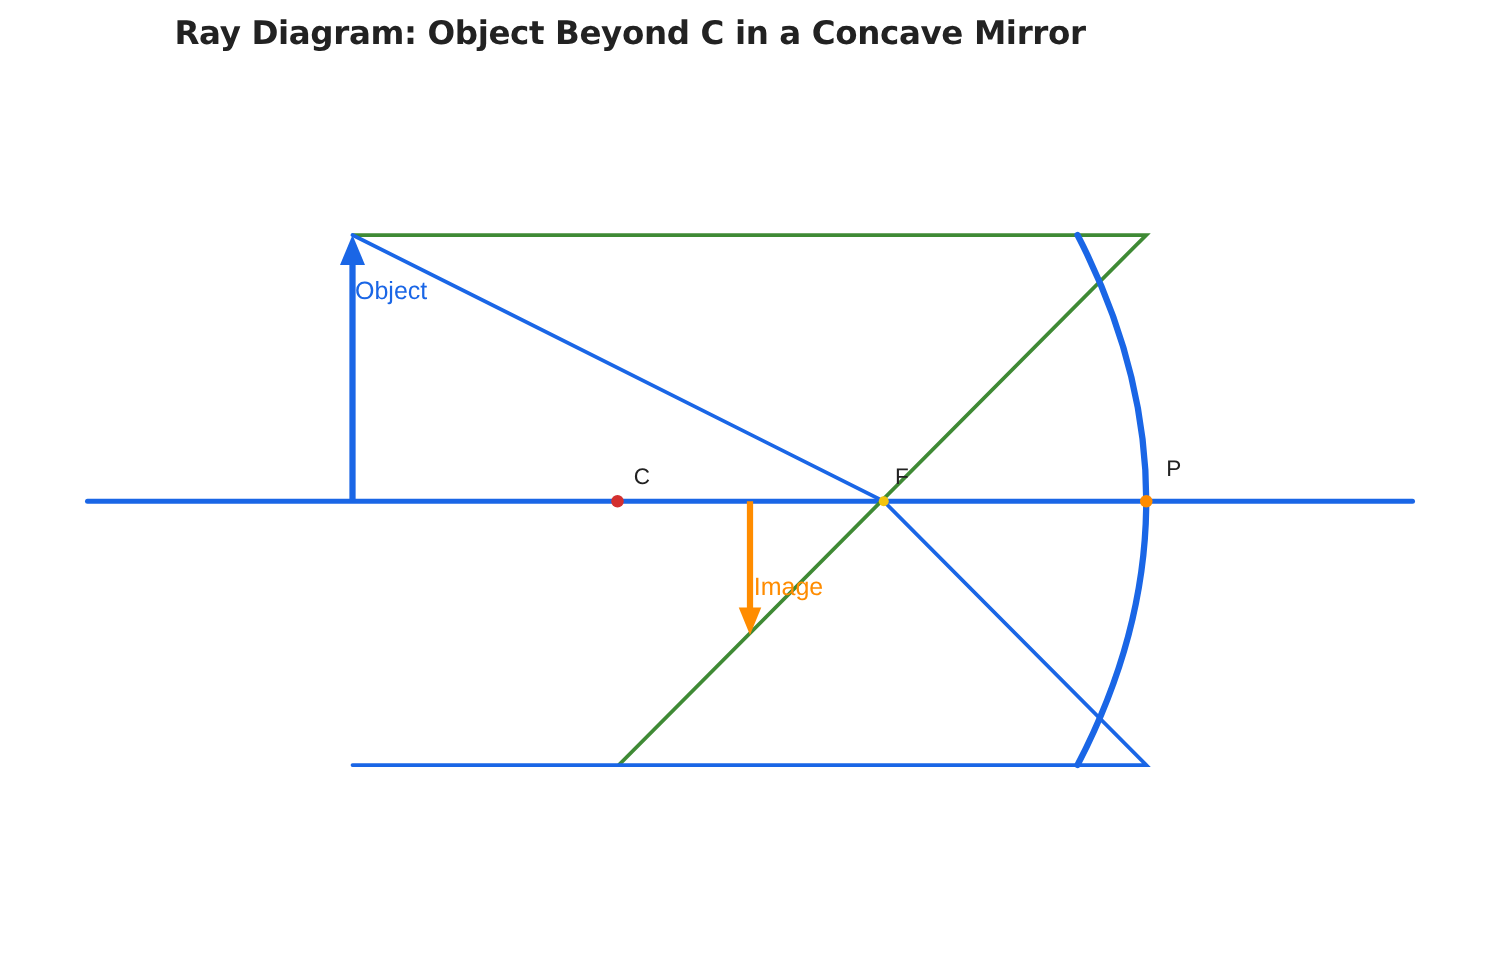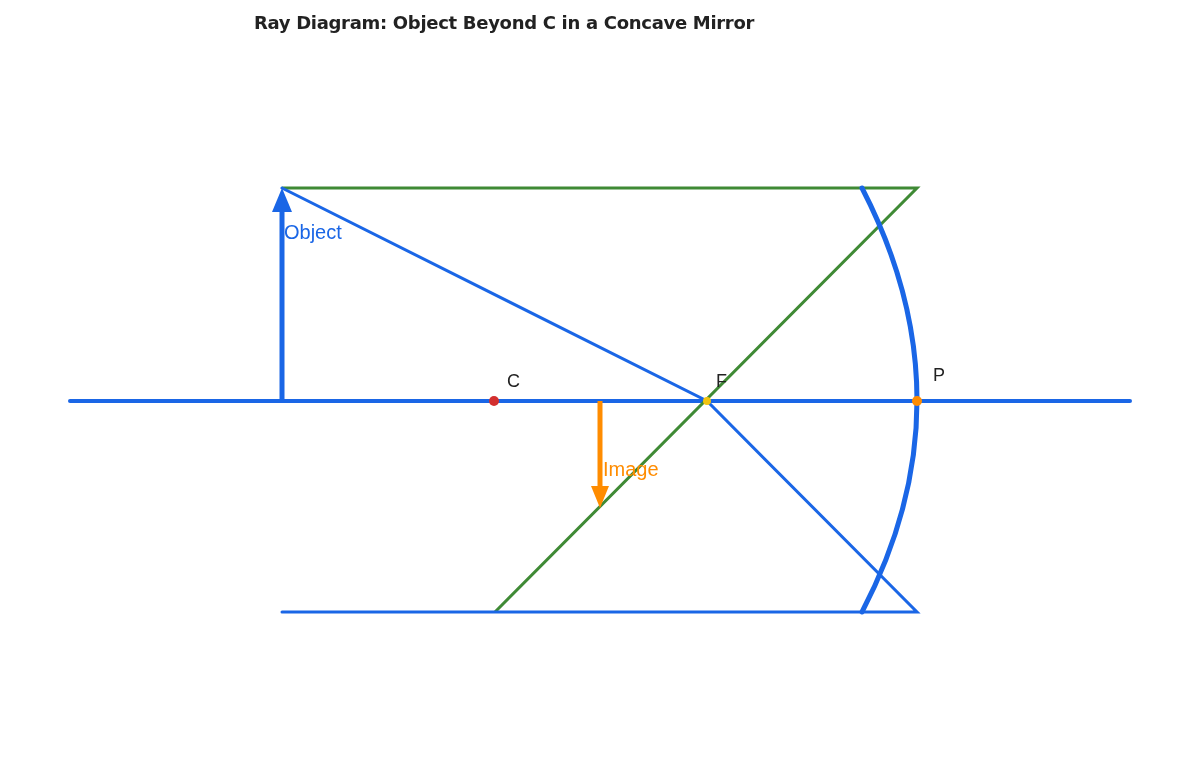--- a/index.html
+++ b/index.html
@@ -1,19 +1,19 @@
 <!DOCTYPE html>
 <html><head>
 <meta charset="utf-8">
 <style>
   html, body { margin: 0; padding: 0; background: #ffffff; }
   body { width: 1200px; height: 763px; position: relative; overflow: hidden; font-family: "Liberation Sans", sans-serif; }
   .title {
     position: absolute; left: 0; top: 12px; width: 1008px; text-align: center;
-    font-family: "DejaVu Sans", sans-serif; font-weight: bold; font-size: 18px; color: #222222;
+    font-family: "DejaVu Sans", sans-serif; font-weight: bold; font-size: 26px; color: #222222;
     letter-spacing: -0.3px;
   }
   svg.diagram { position: absolute; left: 0; top: 0; }
   .lbl { font-family: "Liberation Sans", sans-serif; }
 </style>
 </head>
 <body>
 
 <div class="title">Ray Diagram: Object Beyond C in a Concave Mirror</div>
 

